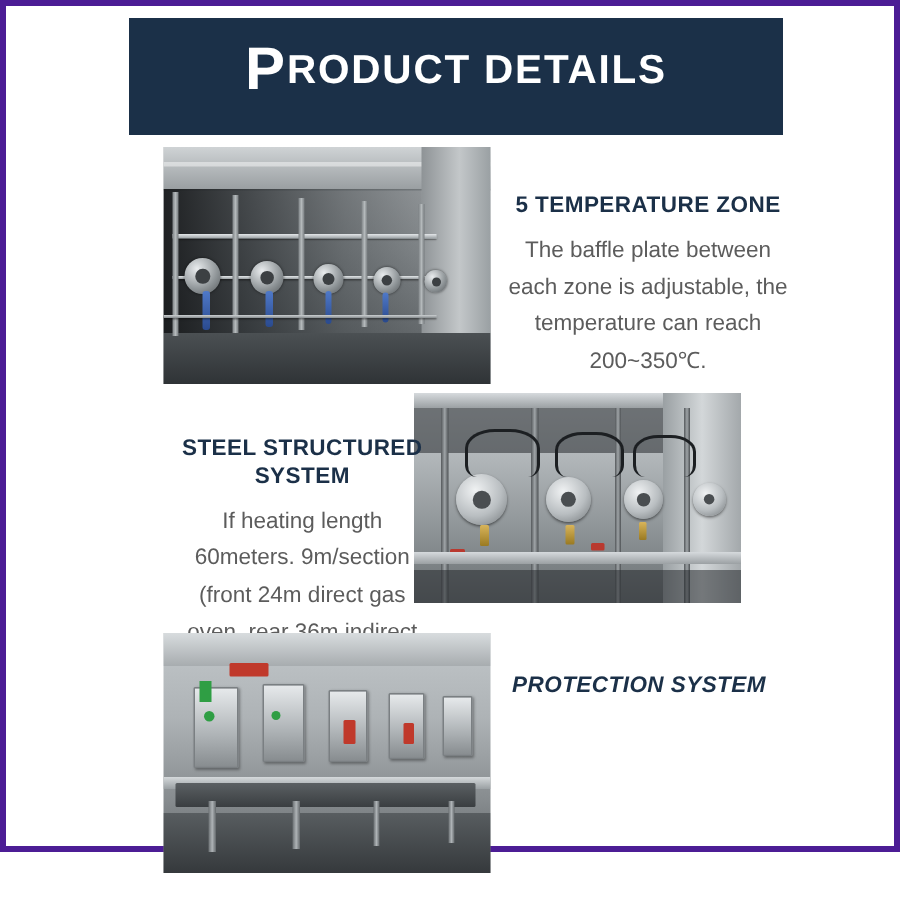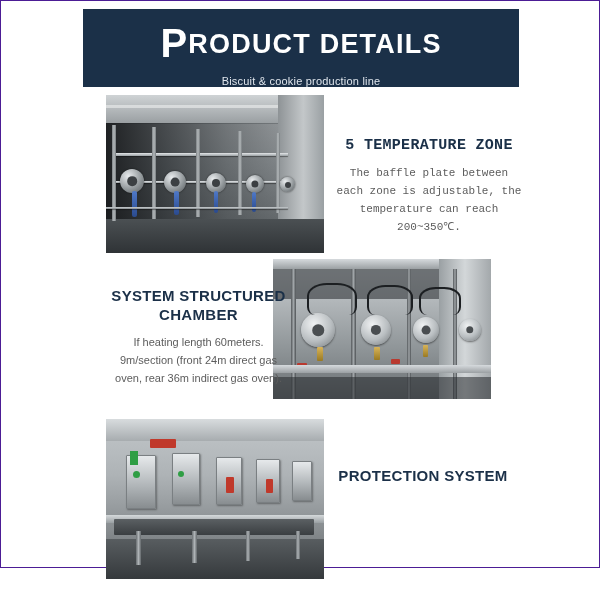--- a/index.html
+++ b/index.html
@@ -12,21 +12,21 @@
     background: #ffffff;
     font-family: "Liberation Sans", sans-serif;
     overflow: hidden;
   }
   .page {
     position: relative;
     width: 600px;
     height: 568px;
     background: #ffffff;
     box-sizing: border-box;
-    border: 1px solid #4c1d95;
+    border: 4px solid #4c1d95;
   }
 
   
   .header {
     position: absolute;
     left: 82px;
     top: 8px;
     width: 436px;
     height: 78px;
     background: #1b3048;
@@ -74,36 +74,36 @@
   .block-title {
     margin: 0 0 8px 0;
     font-size: 15px;
     font-weight: bold;
     color: #1b3048;
     letter-spacing: 0.3px;
     line-height: 1.25;
   }
   .block-body {
     margin: 0;
-    font-size: 11px;
+    font-size: 15px;
     line-height: 1.65;
     color: #5c5c5c;
   }
 
   
   #photo-1 { left: 105px; top: 94px; width: 218px; height: 158px; }
-  #text-1  { left: 333px; top: 136px; width: 190px; font-family: Liberation Mono, monospace; }
+  #text-1  { left: 333px; top: 124px; width: 190px; }
 
   
   #photo-2 { left: 272px; top: 258px; width: 218px; height: 140px; }
   #text-2  { left: 110px; top: 286px; width: 175px; }
 
   
   #photo-3 { left: 105px; top: 418px; width: 218px; height: 160px; }
-  #text-3  { left: 322px; top: 466px; width: 200px; }
+  #text-3  { left: 322px; top: 444px; width: 200px; font-style: italic; }
 
   
   .p1-bg {
     background:
       linear-gradient(180deg,#b9bdbf 0%,#a7abae 18%,#8d9295 45%,#6e7376 72%,#4e5356 100%);
   }
   .p1-ceiling {
     position: absolute; left: 0; top: 0; width: 100%; height: 28px;
     background: linear-gradient(180deg,#cfd3d5,#9a9fa2);
     border-bottom: 1px solid #7d8285;
@@ -255,21 +255,20 @@
     border-radius:1px;
   }
 </style>
 </head>
 <body>
 
 <div class="page">
 
   <div class="header">
     <h1 class="header-title"><span class="dropcap">P</span><span>RODUCT DETAILS</span></h1>
-    <p class="header-sub">Biscuit &amp; cookie production line</p>
   </div>
 
   <div class="photo p1-bg" id="photo-1">
     <div class="ph-inner">
       <div class="p1-ceiling"></div>
       <div class="p1-wallR"></div>
       <div class="p1-tunnel"></div>
       <div class="p1-floor"></div>
 
       <div class="p1-pipe" style="left:6px; top:58px; width:176px;"></div>
@@ -327,21 +326,21 @@
 
       <div class="p2-red" style="left:24px;  top:104px; width:10px; height:5px;"></div>
       <div class="p2-red" style="left:118px; top:100px; width:9px;  height:5px;"></div>
 
       <div class="p2-band" style="top:106px; height:8px;"></div>
       <div class="p2-dark" style="top:118px; height:22px;"></div>
     </div>
   </div>
 
   <div class="text-block" id="text-2">
-    <h2 class="block-title">SYSTEM STRUCTURED CHAMBER</h2>
+    <h2 class="block-title">STEEL STRUCTURED SYSTEM</h2>
     <p class="block-body">If heating length 60meters. 9m/section (front 24m direct gas oven, rear 36m indirect gas oven).</p>
   </div>
 
   <div class="photo p3-bg" id="photo-3">
     <div class="ph-inner">
       <div class="p3-topbar"></div>
       <div class="p3-floor"></div>
 
       <div class="p3-rail" style="left:0; top:96px; width:100%; height:8px;"></div>
 

